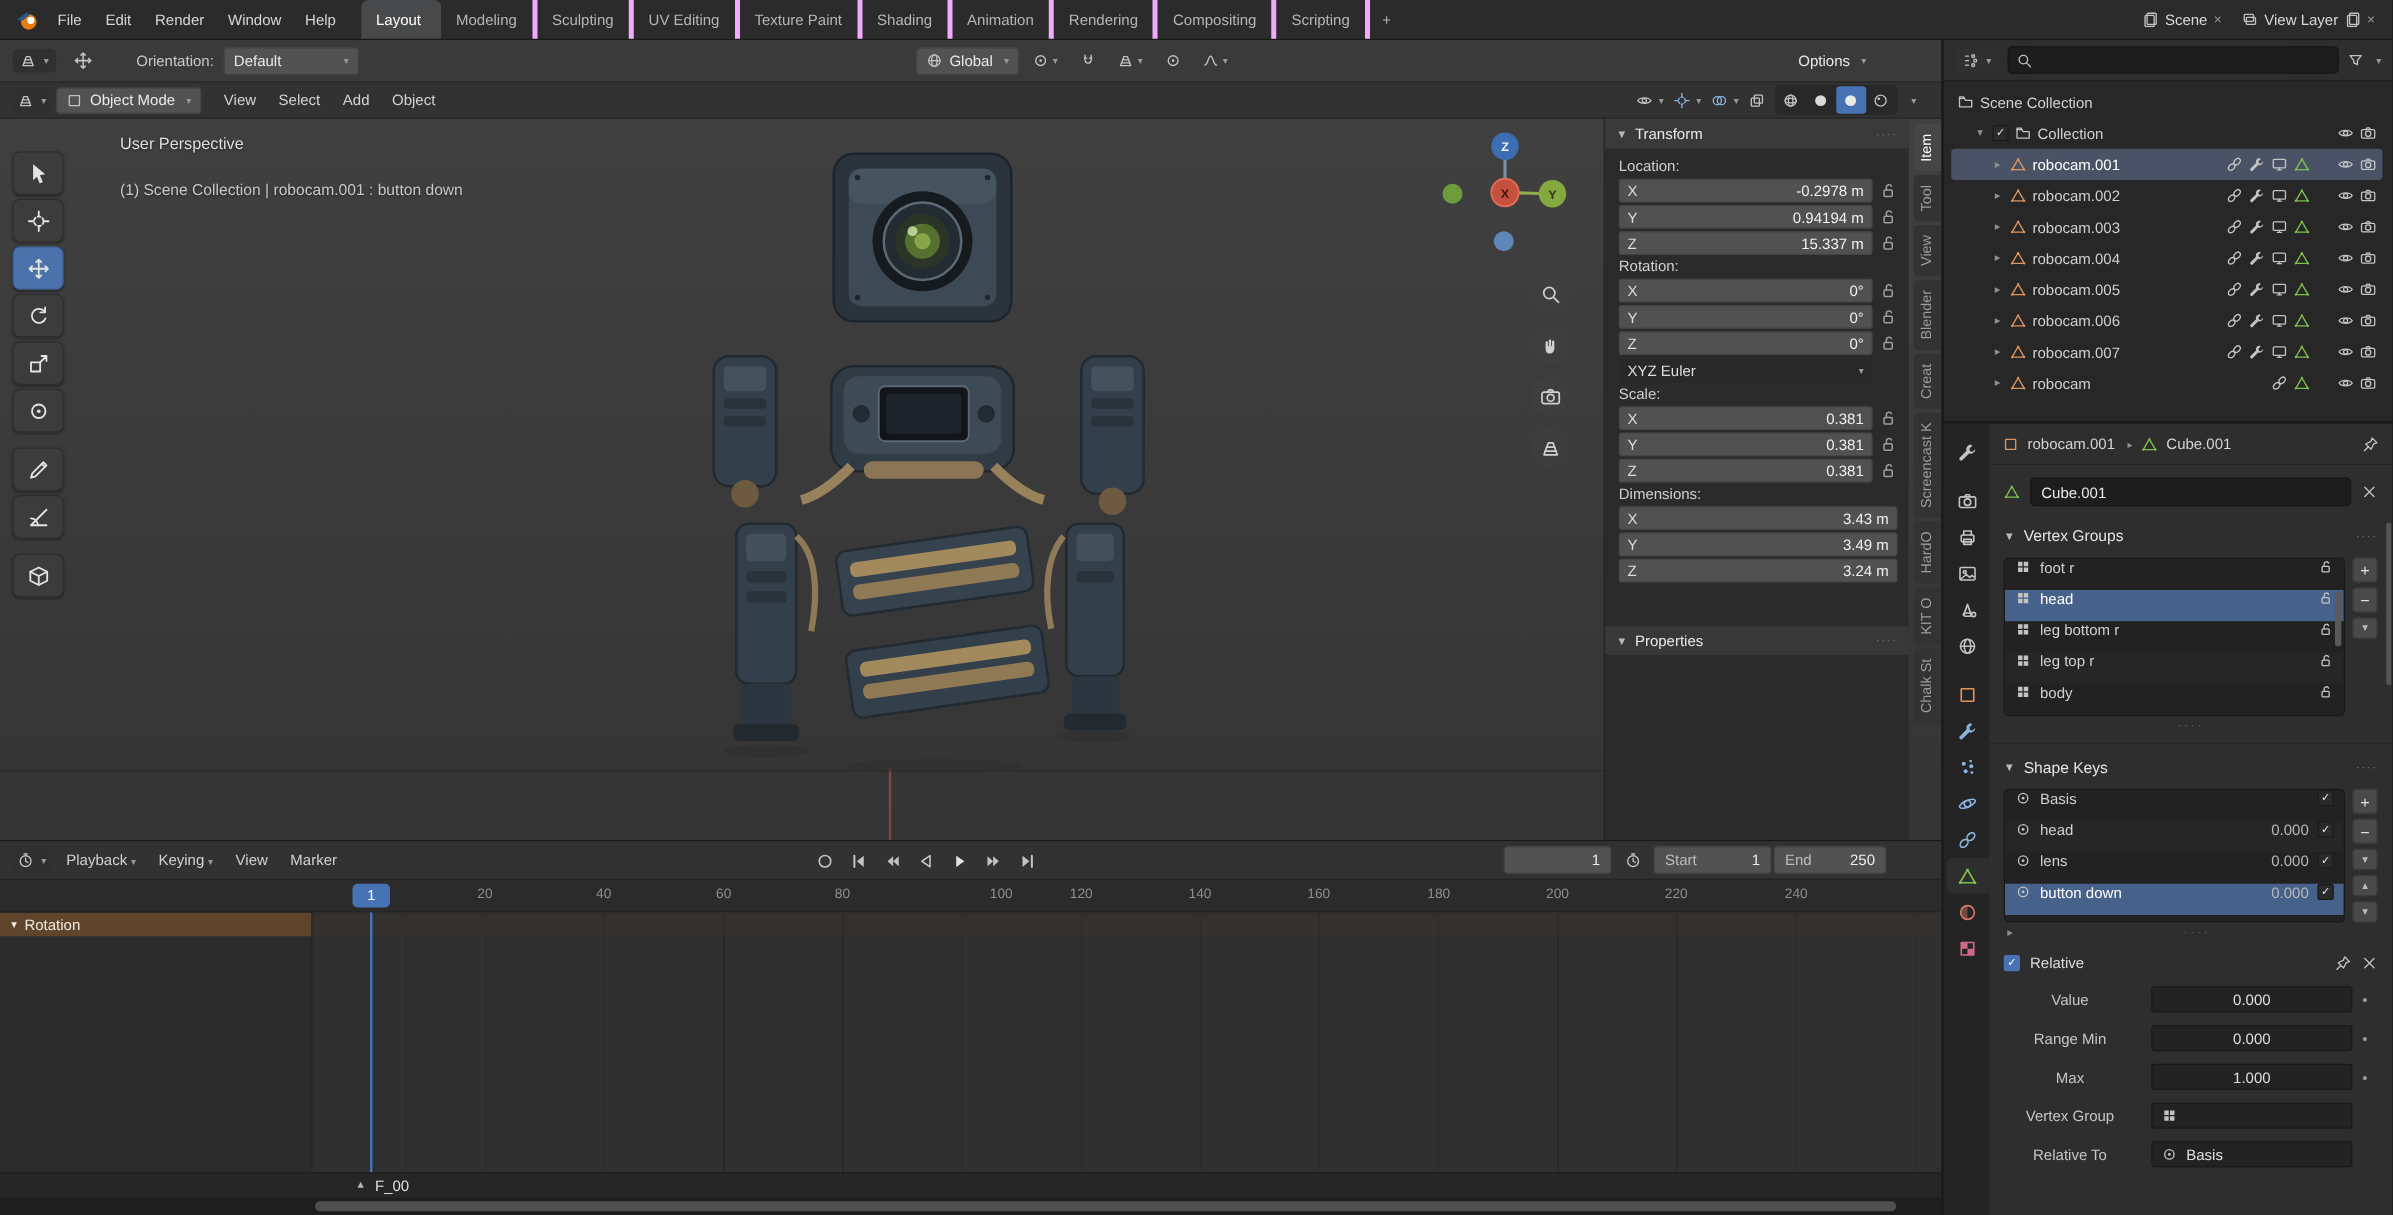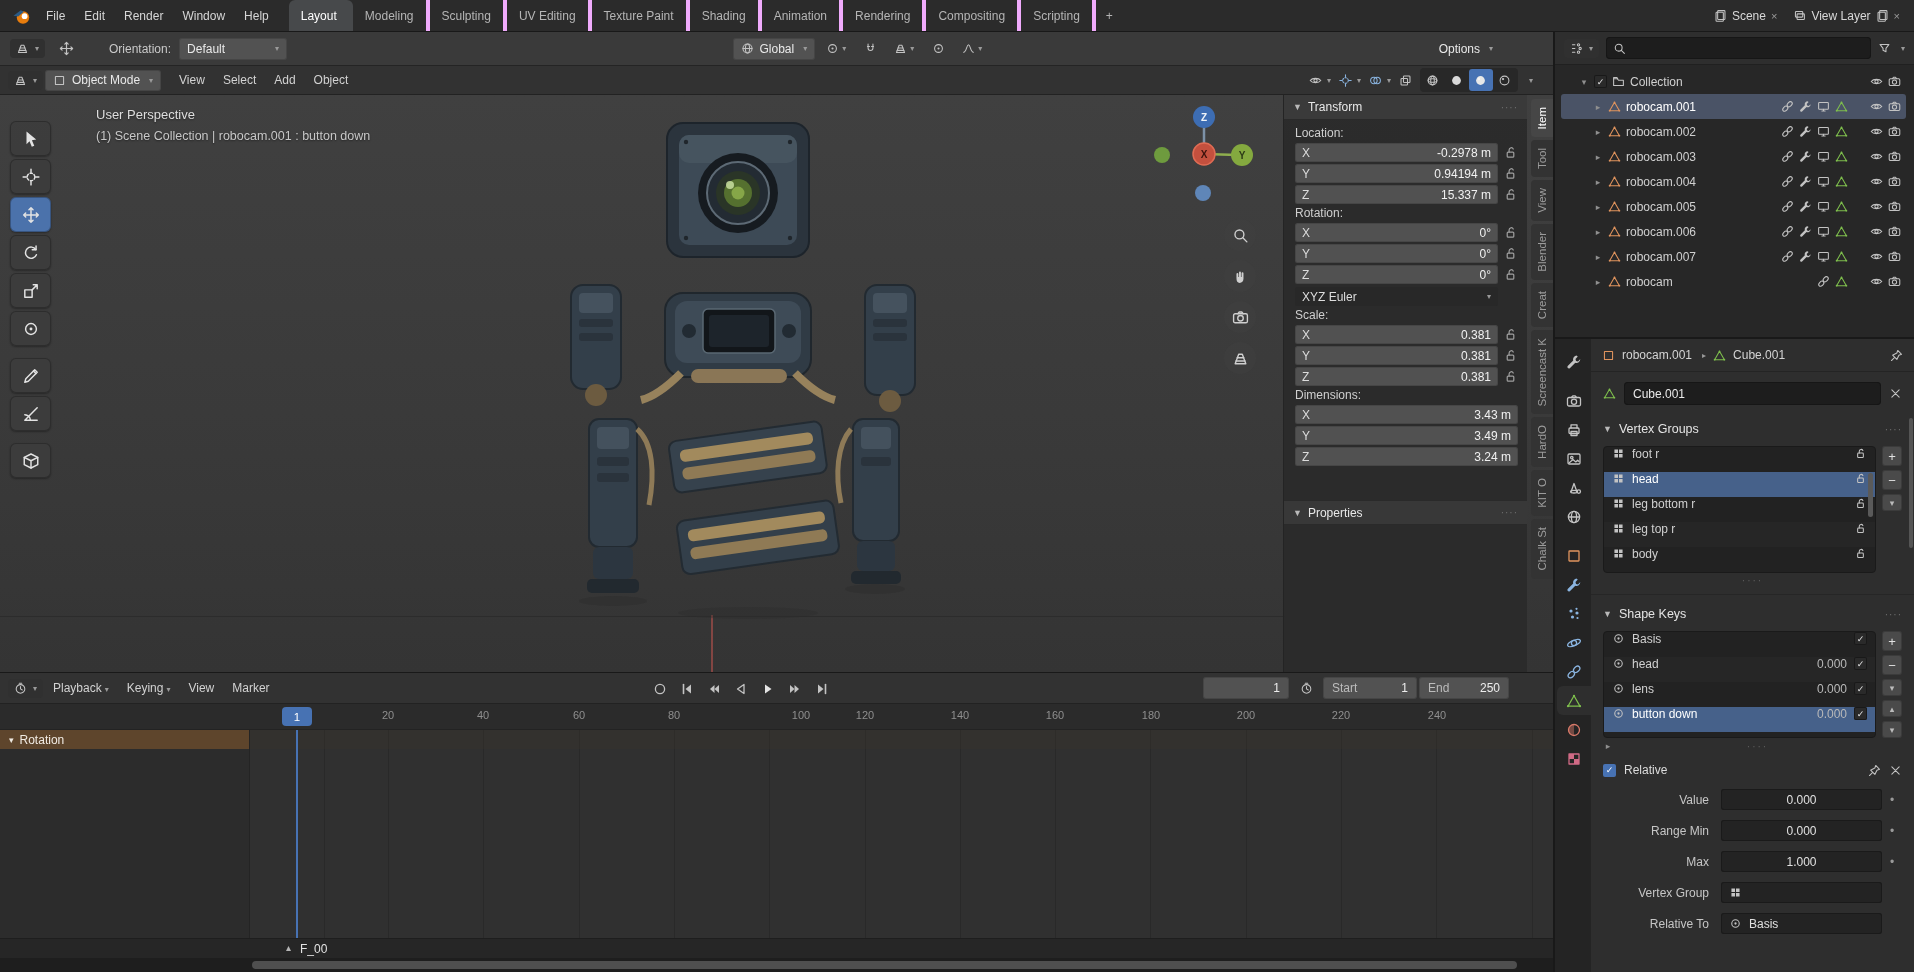--- a/index.html
+++ b/index.html
@@ -37,21 +37,21 @@
 .vph{flex:0 0 29px;background:#323232;display:flex;align-items:center;gap:2px;padding:0 8px;border-bottom:1px solid #222}
 .hmenu{padding:3px 8px;color:#d2d2d2}
 .shgroup{display:flex;align-items:center;background:#282828;border-radius:4px;padding:1px}
 .shbtn{width:24px;height:22px;display:flex;align-items:center;justify-content:center;border-radius:3px}
 .shbtn.active{background:#4772b3}
 .hcluster{display:flex;align-items:center;gap:8px;margin-left:auto;margin-right:12px}
 .hgrp{display:flex;align-items:center;gap:2px}
 
 .canvas{flex:1;position:relative;background:linear-gradient(180deg,#404040 0%,#3a3a3a 55%,#343434 100%);overflow:hidden}
 .ovl1{position:absolute;left:96px;top:12px;font-size:13px;color:#dedede;text-shadow:0 1px 2px #00000070}
-.ovl2{position:absolute;left:96px;top:34px;font-size:12.5px;color:#c8c8c8;text-shadow:0 1px 2px #00000070}
+.ovl2{position:absolute;left:96px;top:50px;font-size:12.5px;color:#c8c8c8;text-shadow:0 1px 2px #00000070}
 .vtools{position:absolute;left:10px;top:26px;display:flex;flex-direction:column;z-index:5}
 .vtool{width:41px;height:35px;border-radius:6px;background:#3c3c3ce0;display:flex;align-items:center;justify-content:center;margin-bottom:3px;box-shadow:inset 0 0 0 1px #00000040,0 1px 2px #00000055}
 .vtool.active{background:#4b72ab}
 .vtool .ic{width:18px;height:18px;color:#e3e3e3}
 .tgap{height:9px}
 .horiz{position:absolute;left:0;top:521px;width:1285px;height:1px;background:#2c2c2c}
 .axline{position:absolute;left:711px;top:520px;width:2px;height:60px;background:#b8514c99}
 .gizmo{position:absolute;left:1148px;top:6px;width:112px;height:112px}
 .navbtns{position:absolute;left:1224px;top:124px;display:flex;flex-direction:column;gap:9px}
 .navb{width:32px;height:32px;border-radius:16px;background:#3f3f3f88;display:flex;align-items:center;justify-content:center}
@@ -133,21 +133,21 @@
 .lbtns{display:flex;flex-direction:column;gap:4px;width:20px;flex:none}
 .sqbtn{width:20px;height:20px;background:#4a4a4a;border-radius:3px;display:flex;align-items:center;justify-content:center;color:#e0e0e0;font-size:13px;box-shadow:inset 0 0 0 1px #00000033}
 .sqbtn.sm{height:17px;font-size:9px;color:#bbb}
 .skval{color:#b9b9b9;flex:none}
 .cb{width:13px;height:13px;background:#2a2a2a;border-radius:2px;box-shadow:inset 0 0 0 1px #191919;display:flex;align-items:center;justify-content:center;font-size:9px;color:#e8e8e8;flex:none}
 .cb.blue{background:#4772b3;box-shadow:none;color:#fff}
 .gripr{display:flex;align-items:center;justify-content:center;color:#5e5e5e;font-size:10px;letter-spacing:2px;height:14px}
 .specials{display:flex;align-items:center;height:16px;color:#8f8f8f}
 .relrow{display:flex;align-items:center;gap:8px;margin:9px 0 7px 0;color:#dcdcdc}
 .prow{display:flex;align-items:center;margin:5px 0}
-.plbl{width:118px;text-align:right;padding-right:12px;color:#c6c6c6;flex:none}
+.plbl{width:118px;text-align:center;padding-right:12px;color:#c6c6c6;flex:none}
 .pfld{flex:1;height:21px;background:#232323;border-radius:3px;display:flex;align-items:center;justify-content:center;color:#e0e0e0;box-shadow:inset 0 0 0 1px #1a1a1a}
 .pfld.left{justify-content:flex-start;padding:0 8px;gap:7px}
 .pdot{width:20px;display:flex;justify-content:center;color:#9a9a9a;flex:none}
 </style>
 </head>
 <body>
 
 <svg width="0" height="0" style="position:absolute">
   <symbol id="i-eye" viewBox="0 0 16 16">
       <path d="M1.5 8C4 4.5 12 4.5 14.5 8 12 11.5 4 11.5 1.5 8Z"></path>
@@ -977,20 +977,26 @@
             <svg class="ic sm">
                 <use href="#i-search"></use>
               </svg>
           </div>
           <svg class="ic sm">
               <use href="#i-funnel"></use>
             </svg>
           <span class="dda">▾</span>
         </div>
         <div class="outbody">
+          <div class="orow">
+            <svg class="ic sm">
+                <use href="#i-collection"></use>
+              </svg>
+            <span class="name">Scene Collection</span>
+          </div>
           <div class="orow lvl1">
             <span class="exp">▾</span>
             <span class="ocb">✓</span>
             <svg class="ic sm">
                 <use href="#i-collection"></use>
               </svg>
             <span class="name">Collection</span>
             <svg class="ic sm">
                 <use href="#i-eye"></use>
               </svg>

